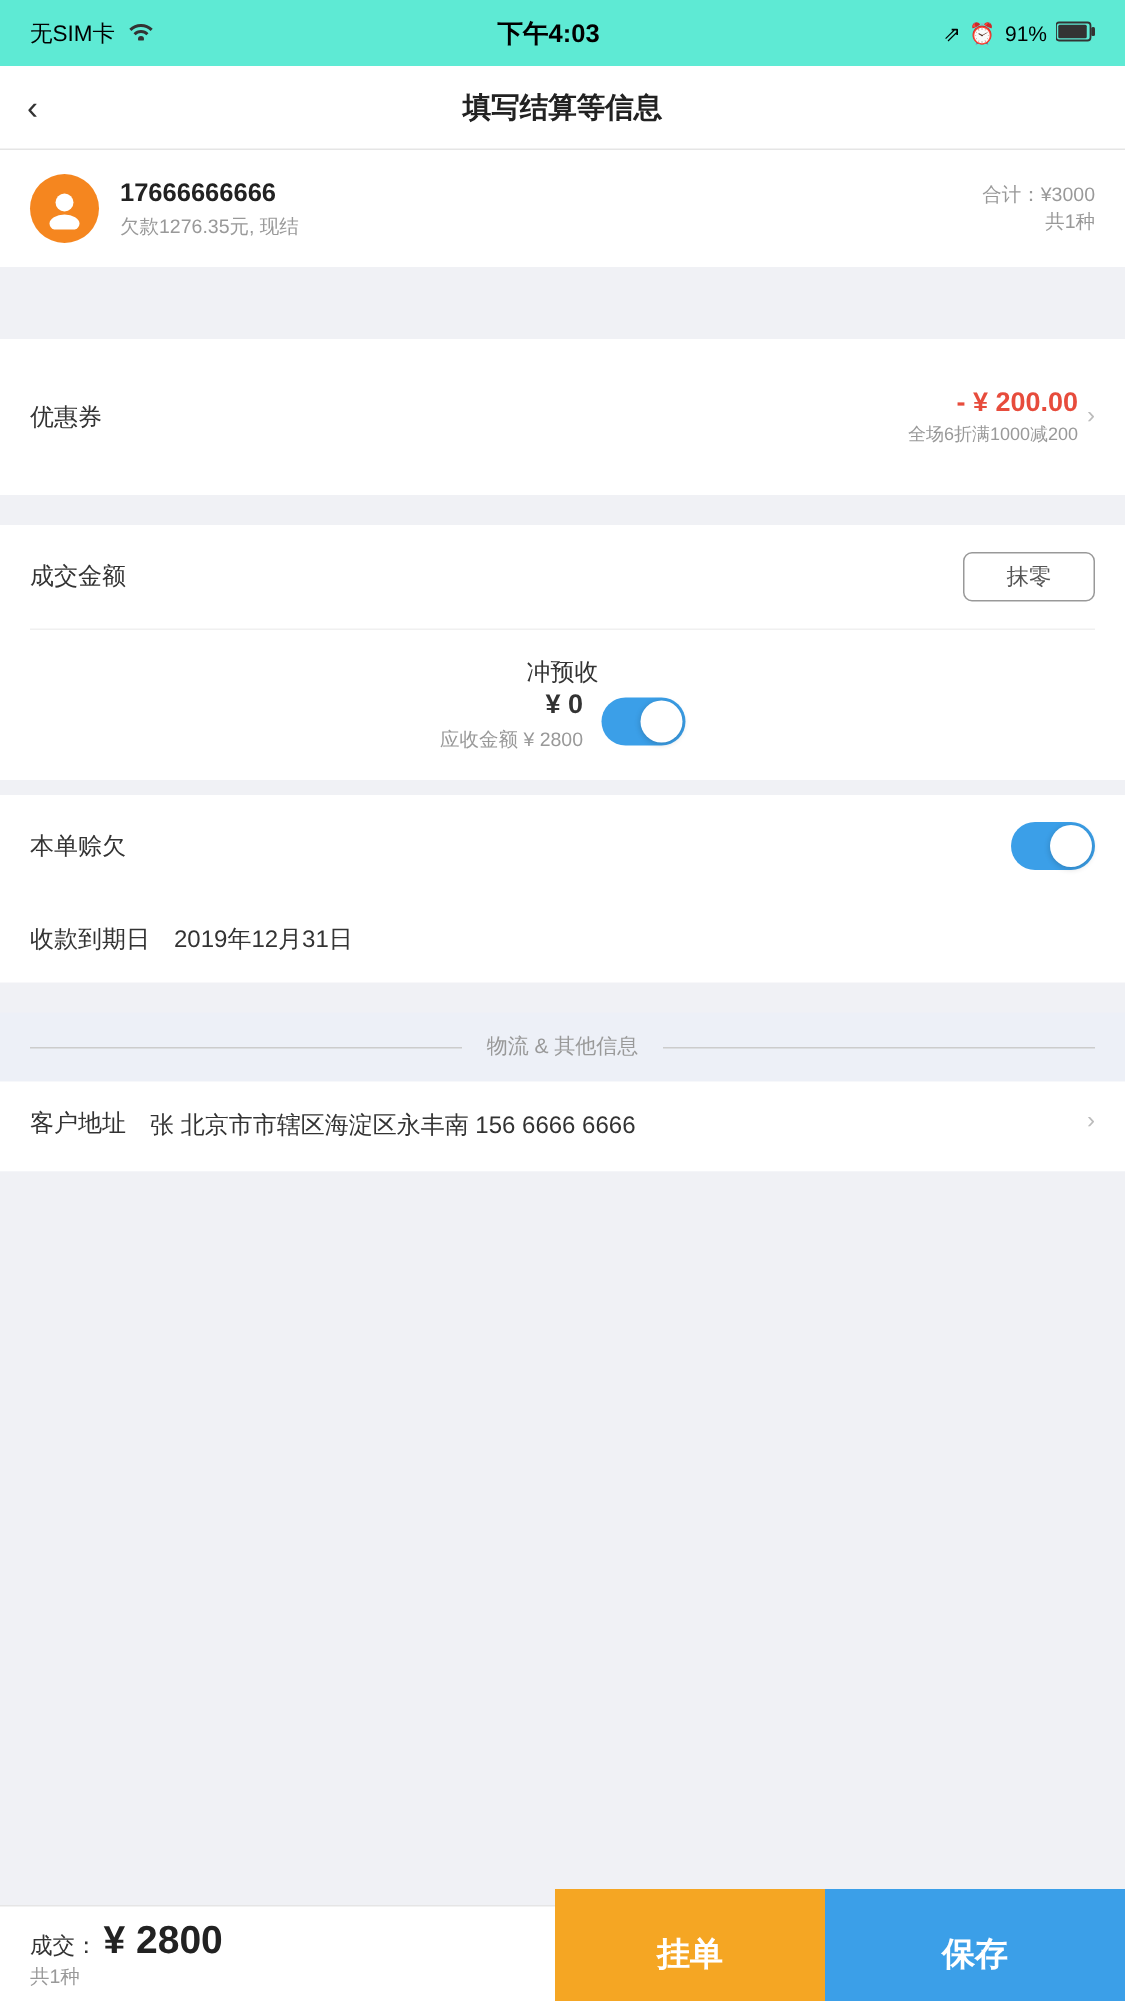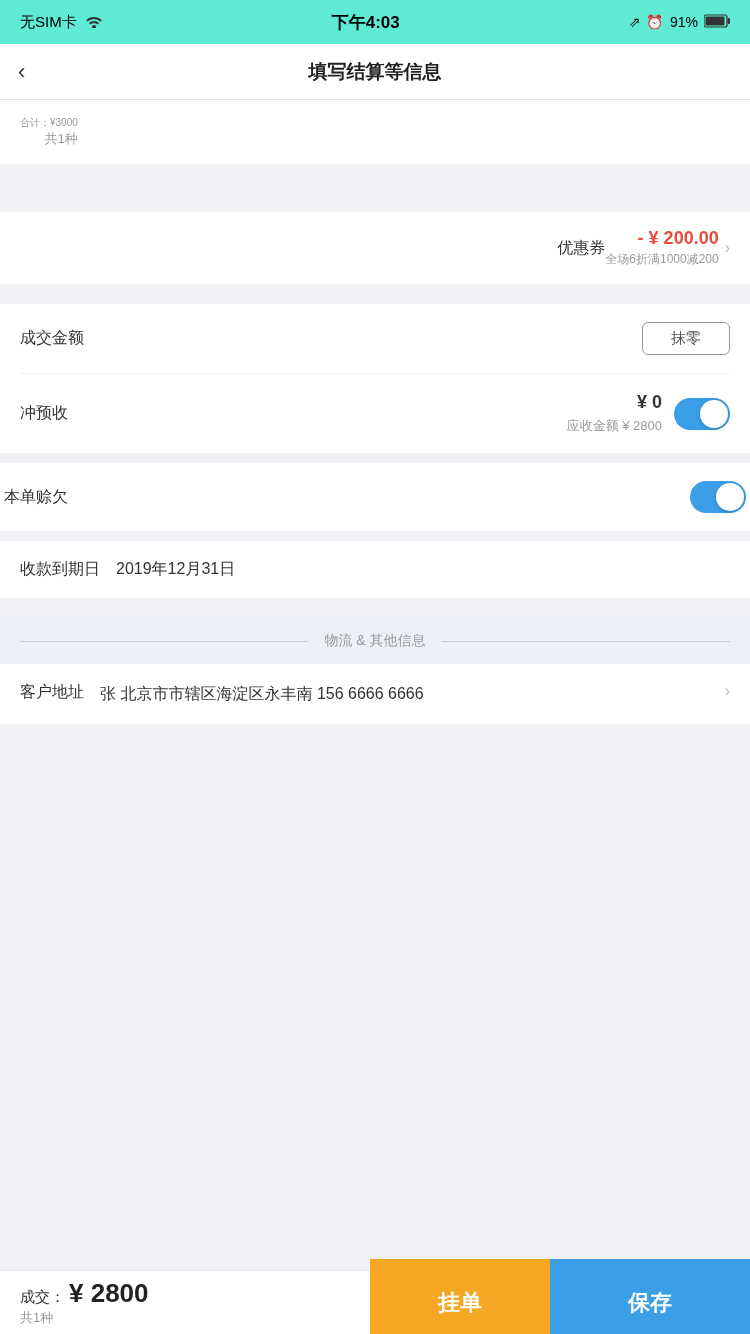--- a/index.html
+++ b/index.html
@@ -70,30 +70,30 @@
     .avatar {
       width: 46px; height: 46px;
       background: #f5861f;
       border-radius: 50%;
       display: flex; align-items: center; justify-content: center;
       color: #fff; font-size: 18px;
     }
     .user-info .phone { font-size: 17px; font-weight: 600; color: #222; }
     .user-info .debt { font-size: 13px; color: #999; margin-top: 3px; }
     .user-right { text-align: right; }
-    .user-right .total-label { font-size: 10px; color: #999; }
+    .user-right .total-label { font-size: 13px; color: #999; }
     .user-right .total-count { font-size: 13px; color: #999; }
 
     
     .coupon-row {
       background: #fff;
-      padding: 16px 20px;
-      display: flex;
-      align-items: center;
-      justify-content: flex-end;
+      padding: 32px 20px;
+      display: flex;
+      align-items: center;
+      justify-content: space-between;
       margin-bottom: 10px;
       margin-top: 48px;
     }
     .coupon-label { font-size: 16px; color: #333; }
     .coupon-right { display: flex; align-items: center; gap: 6px; text-align: right; }
     .coupon-discount { font-size: 18px; font-weight: 700; color: #e74c3c; }
     .coupon-desc { font-size: 12px; color: #999; margin-top: 2px; }
     .chevron-right { color: #bbb; font-size: 16px; }
 
     
@@ -105,21 +105,21 @@
       padding: 0 20px;
       margin-bottom: 0;
     }
     .amount-row {
       display: flex;
       align-items: center;
       justify-content: space-between;
       padding: 18px 0;
       border-bottom: 1px solid #f0f0f0;
     }
-    .amount-row:last-child { border-bottom: none; }
+    .amount-row:last-child { border-bottom: none; flex-direction: column; }
     .row-label { font-size: 16px; color: #333; }
     .row-right { display: flex; align-items: center; gap: 14px; }
     .amount-value { font-size: 32px; font-weight: 700; color: #3b9fe8; }
     .amount-sub { font-size: 13px; color: #999; margin-top: 4px; text-align: right; }
     .round-btn {
       border: 1px solid #999;
       border-radius: 6px;
       padding: 6px 28px;
       font-size: 15px;
       color: #555;
@@ -144,25 +144,24 @@
       background: #fff;
       border-radius: 50%;
       position: absolute;
       top: 2px; right: 2px;
       box-shadow: 0 1px 4px rgba(0,0,0,0.2);
     }
 
     
     .credit-row {
       background: #fff;
-      padding: 18px 4px;
-      display: flex;
-      align-items: center;
-      justify-content: space-between;
-      margin-bottom: 10px;
+      padding: 18px 20px;
+      display: flex;
+      align-items: center;
+      justify-content: space-between;
     }
     .credit-label { font-size: 16px; color: #333; }
 
     
     .duedate-row {
       background: #fff;
       padding: 18px 20px;
       display: flex;
       align-items: center;
       gap: 16px;
@@ -265,20 +264,32 @@
 </div>
 
 <div class="nav-bar">
   <div class="nav-back">‹</div>
   <div class="nav-title">填写结算等信息</div>
 </div>
 
 <div class="content">
 
   <div class="user-card">
+    <div class="user-left">
+      <div class="avatar">
+        <svg width="28" height="28" viewBox="0 0 28 28">
+            <circle cx="14" cy="10" r="6" fill="#fff"></circle>
+            <ellipse cx="14" cy="24" rx="10" ry="6" fill="#fff"></ellipse>
+          </svg>
+      </div>
+      <div class="user-info">
+        <div class="phone">17666666666</div>
+        <div class="debt">欠款1276.35元, 现结</div>
+      </div>
+    </div>
     <div class="user-right">
       <div class="total-label">合计：¥3000</div>
       <div class="total-count">共1种</div>
     </div>
   </div>
 
   <div class="coupon-row">
     <div class="coupon-label">优惠券</div>
     <div class="coupon-right">
       <div>

